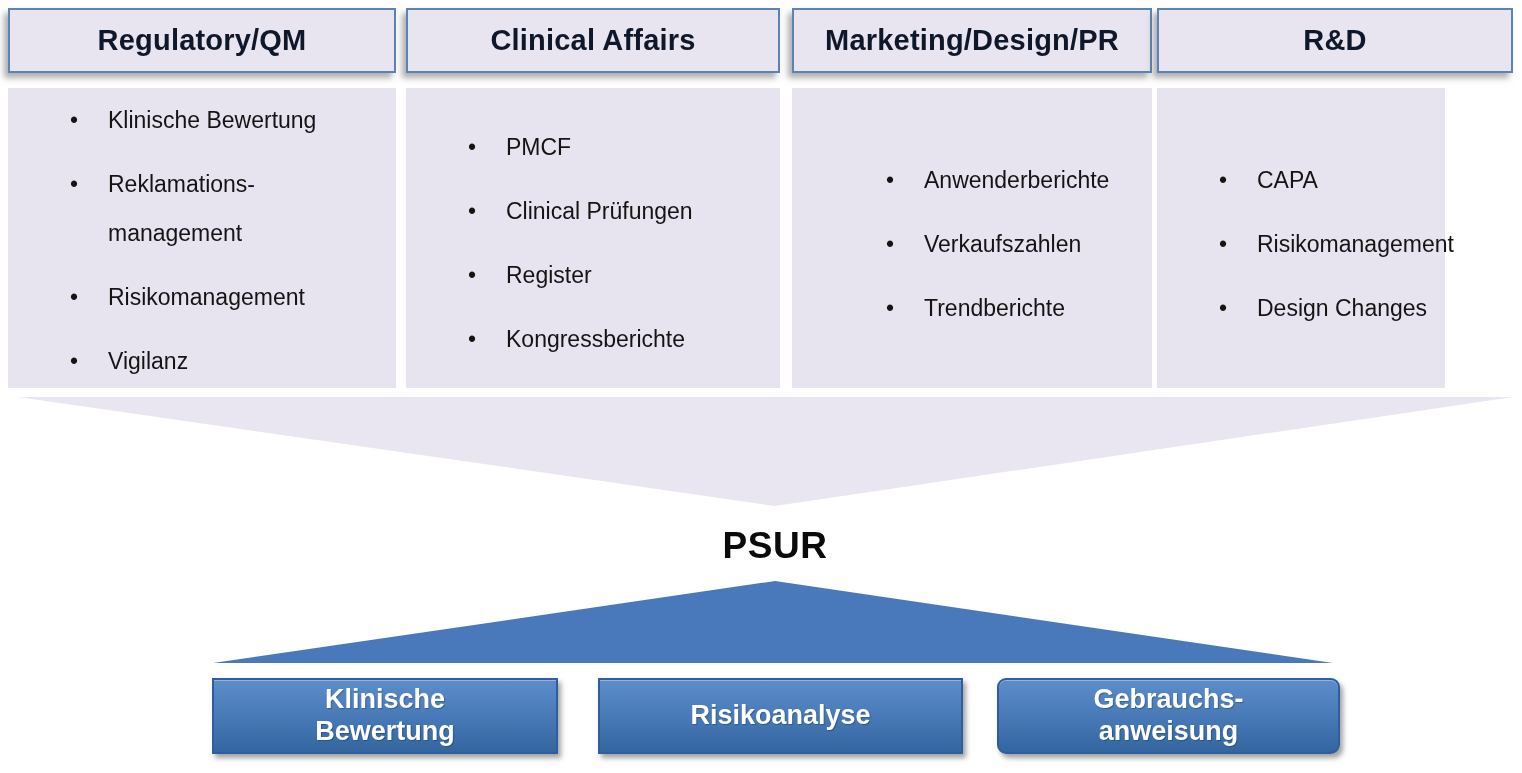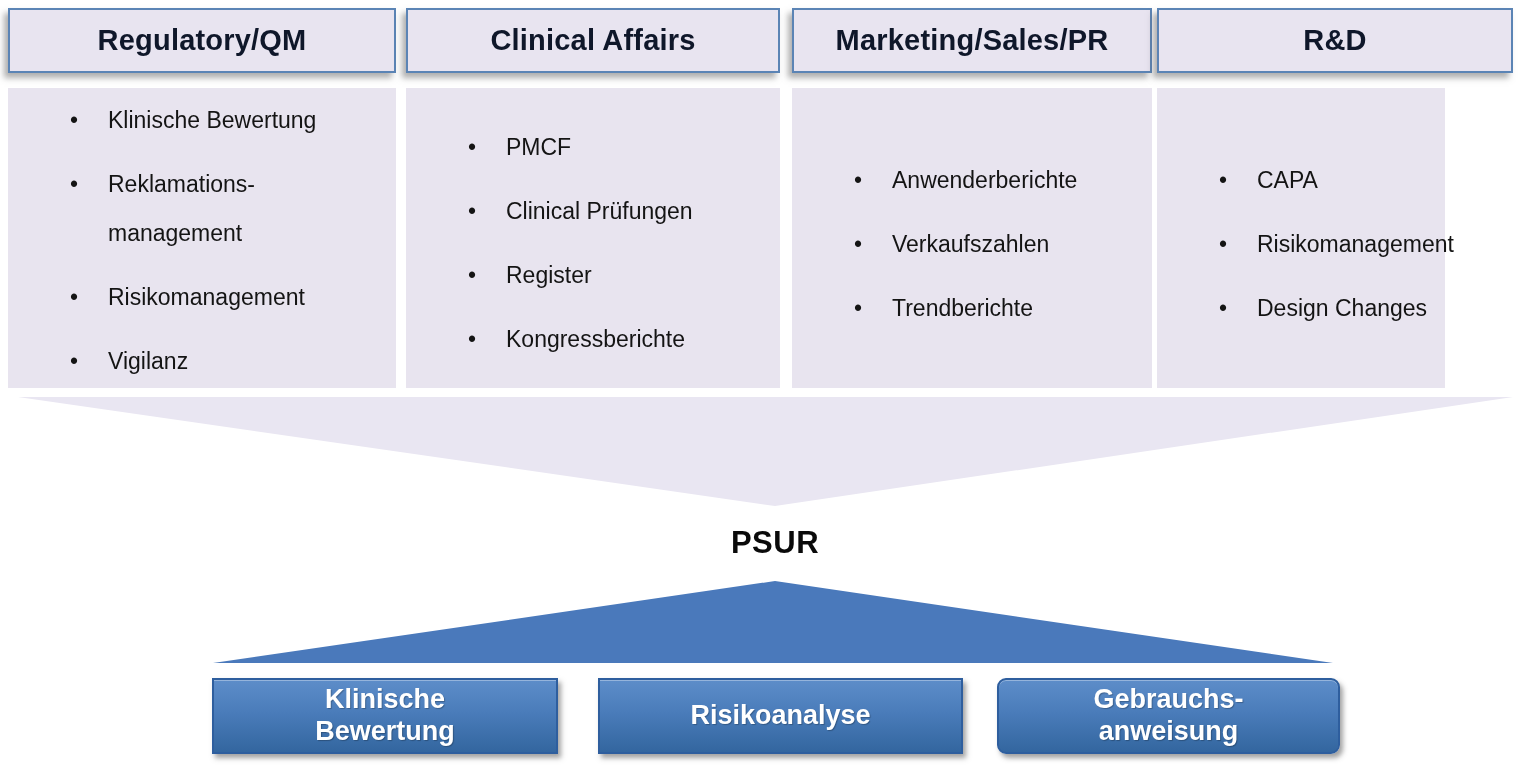--- a/index.html
+++ b/index.html
@@ -60,21 +60,21 @@
     font-size: 23px;
     line-height: 49px;
     color: #141414;
   }
   #col-0-header { left: 8px;    width: 384px; }
   #col-1-header { left: 406px;  width: 370px; }
   #col-2-header { left: 792px;  width: 356px; }
   #col-3-header { left: 1157px; width: 352px; }
   #col-0-body { left: 8px;    width: 388px; }
   #col-1-body { left: 406px;  width: 374px; }
-  #col-2-body { left: 792px;  width: 360px; }
+  #col-2-body { left: 792px;  width: 360px; padding-left: 32px; }
   #col-3-body { left: 1157px; width: 288px; }
   #col-0-body ul { padding-top: 8px;  }
   #col-1-body ul { padding-top: 35px; }
   #col-2-body ul { padding-top: 68px; }
   #col-3-body ul { padding-top: 68px; }
   
   .shape-layer {
     position: absolute;
     left: 0;
     top: 0;
@@ -82,21 +82,21 @@
     height: 773px;
     pointer-events: none;
   }
   
   #psur-label {
     position: absolute;
     left: 775px;
     top: 525px;
     transform: translateX(-50%);
     font-weight: bold;
-    font-size: 31px;
+    font-size: 37px;
     color: #0a0a0a;
     letter-spacing: 0.5px;
   }
   
   .output-box {
     position: absolute;
     top: 678px;
     height: 72px;
     background: linear-gradient(to bottom, #5d8dc9 0%, #4a7cba 45%, #33669f 100%);
     border: 2px solid #2e5e9e;
@@ -121,21 +121,21 @@
 
 <div id="slide">
 
   <svg class="shape-layer" viewBox="0 0 1522 773" width="1522" height="773">
     <polygon points="18,397 1513,397 775,506" fill="#e9e6f2"></polygon>
     <polygon points="775,581 1333,663 213,663" fill="#4a79bb"></polygon>
   </svg>
 
   <div class="dept-header" id="col-0-header">Regulatory/QM</div>
   <div class="dept-header" id="col-1-header">Clinical Affairs</div>
-  <div class="dept-header" id="col-2-header">Marketing/Sales/PR</div>
+  <div class="dept-header" id="col-2-header">Marketing/Design/PR</div>
   <div class="dept-header" id="col-3-header">R&amp;D</div>
 
   <div class="dept-body" id="col-0-body">
     <ul>
         <li>Klinische Bewertung</li>
         <li>Reklamations-
 management</li>
         <li>Risikomanagement</li>
         <li>Vigilanz</li>
       </ul>

